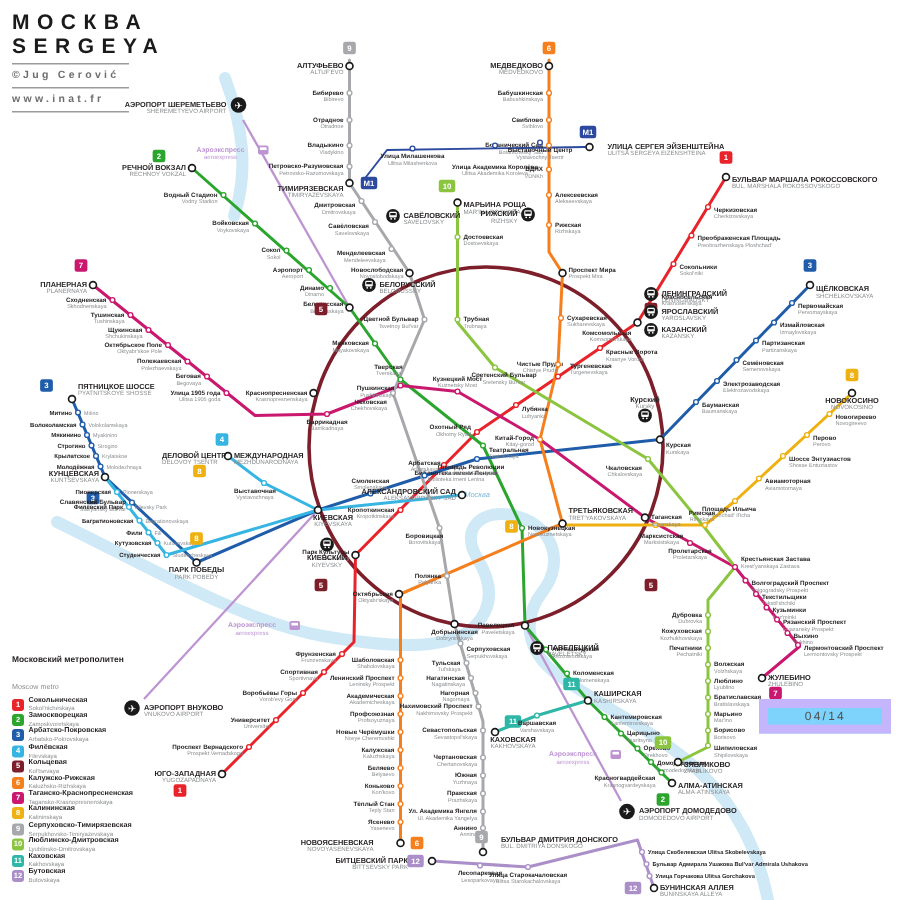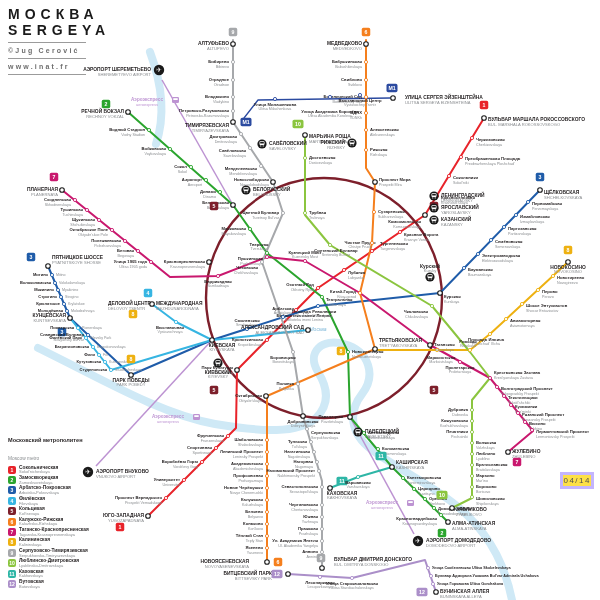--- a/index.html
+++ b/index.html
@@ -11,21 +11,21 @@
   .hr{border-top:1px solid #9b9b9b;margin:4px 0;width:78px;}
   .t2{font-size:7px;letter-spacing:2.2px;color:#6d6d6d;white-space:nowrap;font-weight:bold;}
   .legend{position:absolute;left:8px;top:428px;width:190px;z-index:5;background:rgba(255,255,255,0.0);}
   .lg-h .ru{font-size:5.6px;font-weight:bold;color:#231f20;}
   .lg-h .en{font-size:4.8px;color:#8a8d90;}
   .lg-row{display:flex;align-items:flex-start;margin-top:1.6px;}
   .lg-badge{flex:0 0 auto;width:8px;height:8px;border-radius:2px;color:#fff;font-size:5px;font-weight:bold;text-align:center;line-height:8px;margin-right:3px;}
   .lg-names{line-height:1;}
   .lg-ru{font-size:4.8px;font-weight:bold;color:#231f20;}
   .lg-en{font-size:4px;color:#8a8d90;}
-  .version{position:absolute;right:6px;bottom:6px;border:3px solid #c4b5fd;padding:1px 0;font-size:8px;letter-spacing:1.5px;color:#4f4f4f;background:#fde047;z-index:5;}
+  .version{position:absolute;right:6px;bottom:6px;border:6px solid #c4b5fd;padding:1px 24px;font-size:8px;letter-spacing:1.5px;color:#4f4f4f;background:#7dd3fc;z-index:5;}
 </style>
 </head>
 <body>
 
 <div class="app">
 
   <svg id="map" width="600" height="600" viewBox="0 0 600 600">
       <path d="M 38,348 C 100,378 160,414 215,424 C 262,432 298,434 316,418 C 330,404 328,388 318,372 C 306,352 322,338 344,344 C 370,351 376,376 362,394 C 348,412 350,434 372,450 C 402,472 442,490 468,516 C 492,540 505,566 512,600" fill="none" stroke="#cfe9f6" stroke-width="8" stroke-linecap="round"></path>
       <path d="M 150,52 C 162,84 166,114 156,144" fill="none" stroke="#cfe9f6" stroke-width="8" stroke-linecap="round"></path>
       <text x="318" y="331" font-size="5" fill="#7fb8d9" text-anchor="middle" font-family="&quot;Liberation Sans&quot;,&quot;DejaVu Sans&quot;,sans-serif" font-style="italic">Москва</text>

